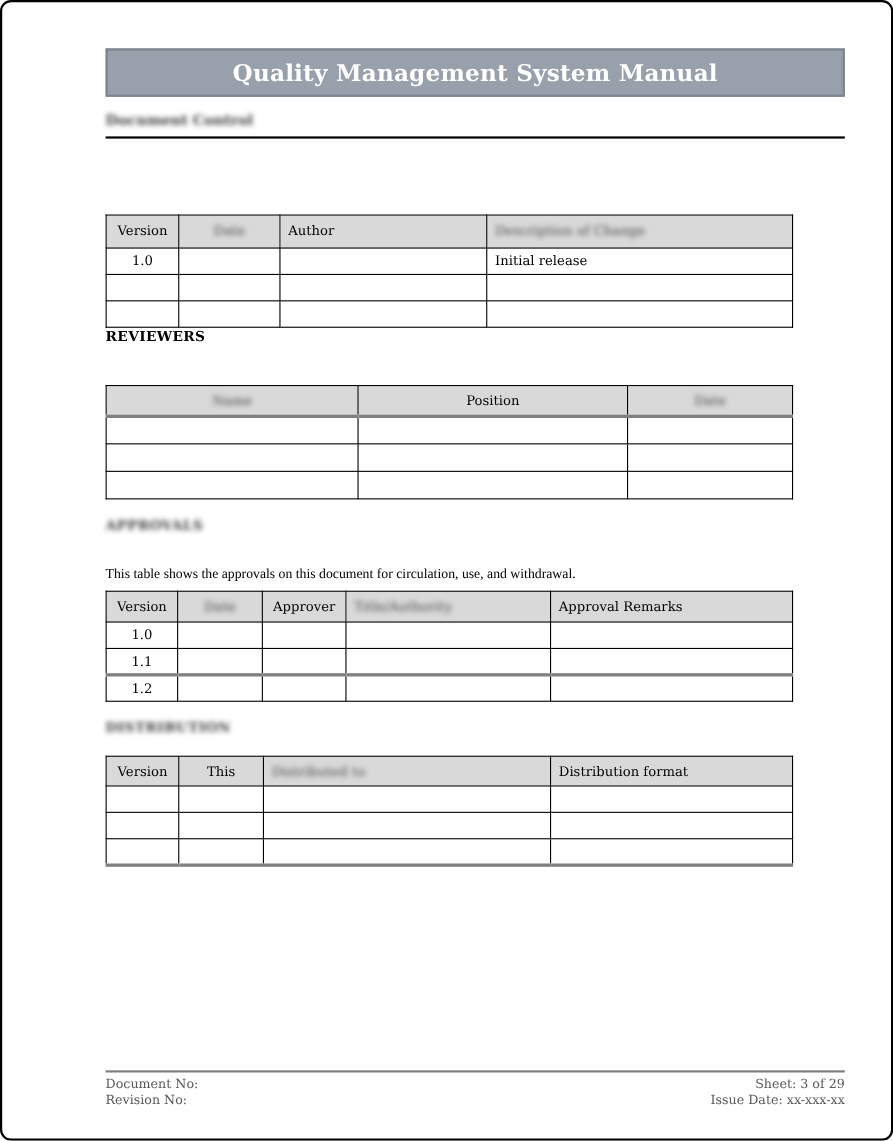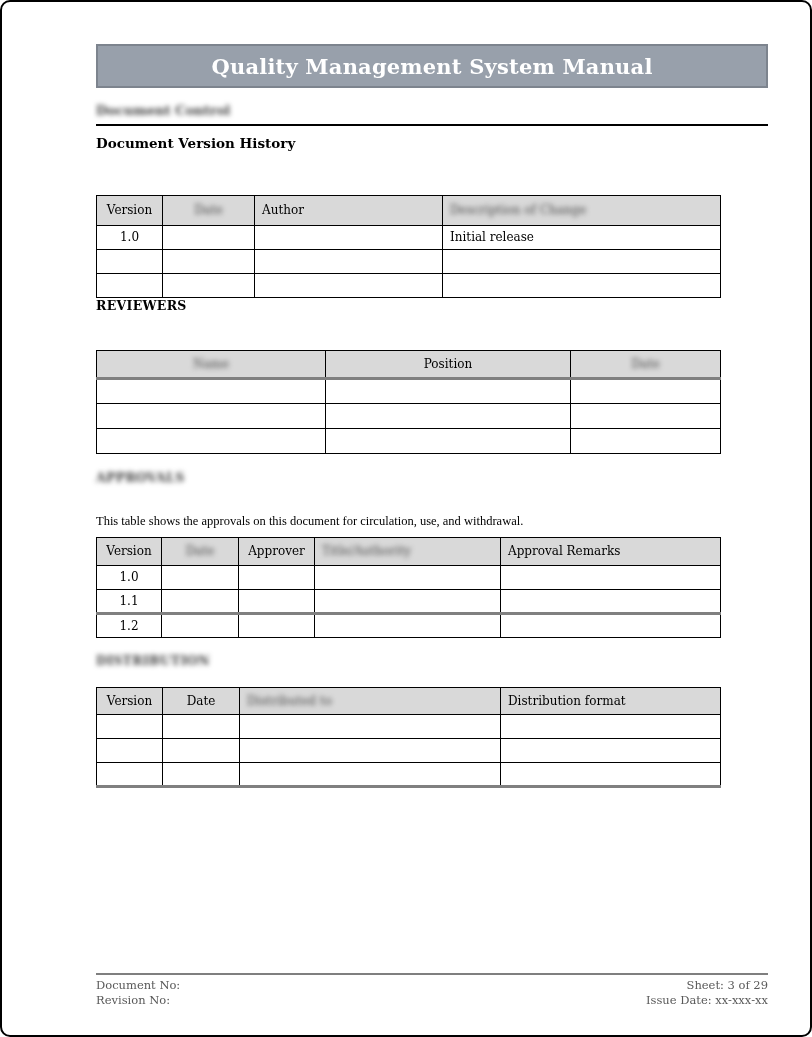--- a/index.html
+++ b/index.html
@@ -71,21 +71,20 @@
 <div class="page">
 
   <div class="abs content-x titlebar">
     <h1>Quality Management System Manual</h1>
   </div>
 
   <div class="abs content-x doc-control">
     <span class="blur">Document Control</span>
   </div>
 
-  <h2 class="abs content-x h-main pos-vh-h">Document Version History</h2>
   <table class="t-vh">
       <colgroup>
         <col style="width: 66px;">
         <col style="width: 92px;">
         <col style="width: 188px;">
         <col style="width: 278px;">
       </colgroup>
       <thead>
         <tr style="height: 30px;">
           <th class="al-c"><span>Version</span></th>
@@ -197,21 +196,21 @@
   <table class="t-dist heavy-end">
       <colgroup>
         <col style="width: 66px;">
         <col style="width: 77px;">
         <col style="width: 261px;">
         <col style="width: 220px;">
       </colgroup>
       <thead>
         <tr style="height: 27px;">
           <th class="al-c"><span>Version</span></th>
-          <th class="al-c"><span>Date</span></th>
+          <th class="al-c"><span>This</span></th>
           <th class="al-l"><span class="blur-th">Distributed to</span></th>
           <th class="al-l"><span>Distribution format</span></th>
         </tr>
       </thead>
       <tbody>
         <tr style="height: 24px;">
           <td class="al-c"></td>
           <td class="al-c"></td>
           <td class="al-l"></td>
           <td class="al-l"></td>

